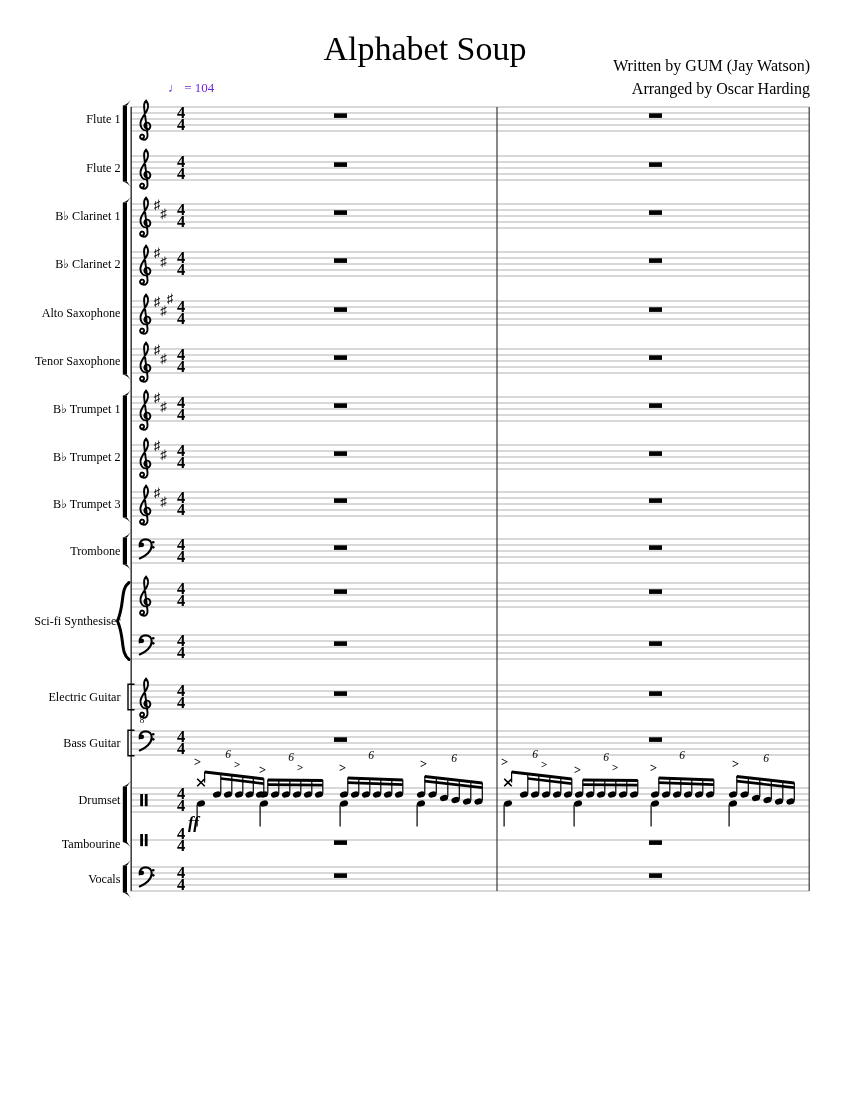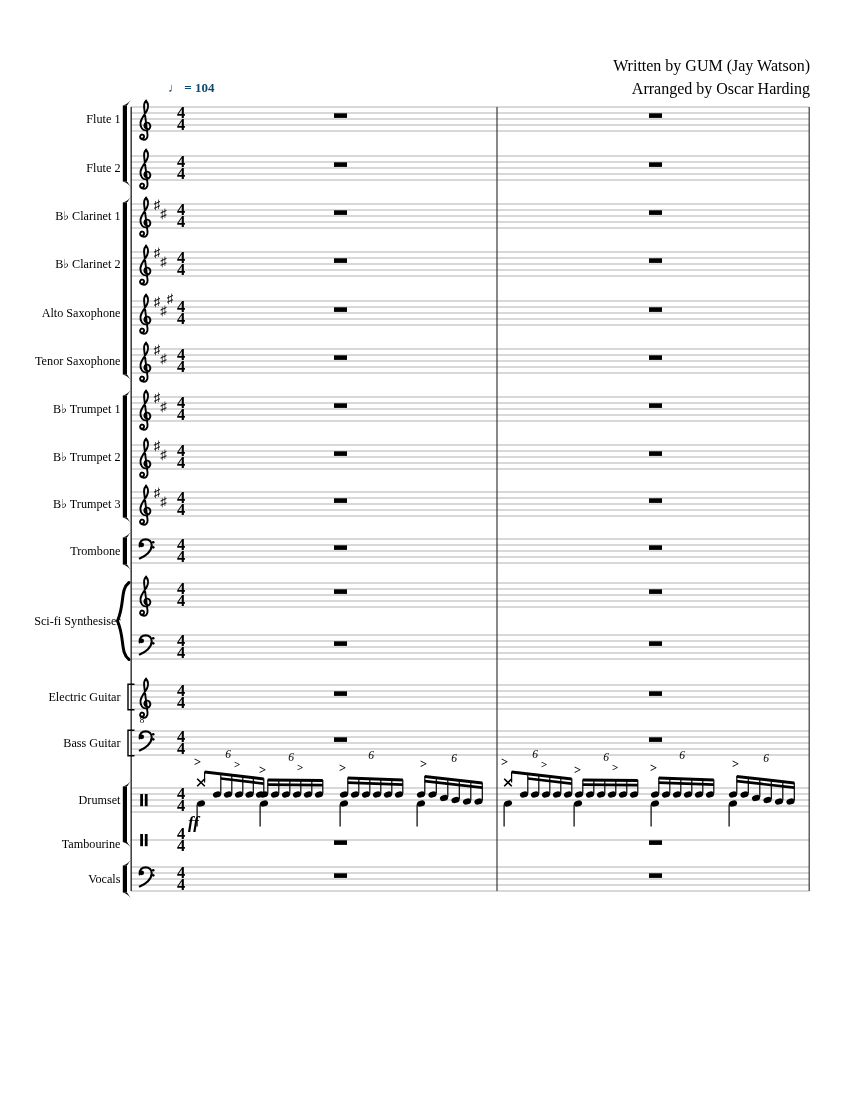--- a/index.html
+++ b/index.html
@@ -2,27 +2,28 @@
 <html><head>
 <meta charset="utf-8">
 <style>
   html,body{margin:0;padding:0;background:#e8e8e8;}
   #page{position:relative;width:850px;height:1100px;background:#ffffff;margin:0 auto;
         font-family:"Liberation Serif", serif; overflow:hidden;}
   .title{position:absolute;top:30px;left:0;width:100%;text-align:center;
          font-size:34px;color:#000;}
   .credit{position:absolute;right:40px;text-align:center;font-size:16px;color:#000;}
   .c1{top:57px;} .c2{top:80px;}
-  .tempo{position:absolute;left:168px;top:80px;font-size:13px;font-weight:bold;color:#0c4a6e;}
+  .tempo{position:absolute;left:168px;top:80px;font-size:13px;font-weight:normal;color:#6d28d9;}
   svg text{user-select:none;}
 </style>
 </head>
 <body>
 
 <div id="page">
+  <div class="title">Alphabet Soup</div>
   <div class="credit c1">Written by GUM (Jay Watson)</div>
   <div class="credit c2">Arranged by Oscar Harding</div>
   <div class="tempo"><span>♩</span> <span>= 104</span></div>
   <svg id="score" width="850" height="1100" viewBox="0 0 850 1100" style="position:absolute;left:0;top:0;">
       <line x1="130.6" y1="107" x2="809.2" y2="107" stroke="#b2b2b2" stroke-width="1.1"></line>
       <line x1="130.6" y1="113" x2="809.2" y2="113" stroke="#b2b2b2" stroke-width="1.1"></line>
       <line x1="130.6" y1="119" x2="809.2" y2="119" stroke="#b2b2b2" stroke-width="1.1"></line>
       <line x1="130.6" y1="125" x2="809.2" y2="125" stroke="#b2b2b2" stroke-width="1.1"></line>
       <line x1="130.6" y1="131" x2="809.2" y2="131" stroke="#b2b2b2" stroke-width="1.1"></line>
       <path d="M12.6,2.8 C15.5,6.6 15.9,11.6 13.7,16.1 C11.3,21.2 6.4,25.8 5.3,32.2 C4.3,39 8.6,43.4 13.3,42.7 C17.7,42 19.3,37.4 17.4,34.3 C15.5,31.2 10.8,32 10.4,35.6 C10.1,38.3 12,40.4 14.3,40.5 M12.6,2.8 C10.6,4.9 9.6,8.3 10,12 L14.5,48.6 C15,52.8 12.4,55.8 8.7,55.3 C5.5,54.9 3.9,52.1 5.1,49.9 C6.2,47.7 9.3,48 9.9,50.3 C10.4,52.3 8.9,53.9 7,53.7" fill="none" stroke="#000000" stroke-width="2.5" stroke-linecap="round" stroke-linejoin="round" transform="translate(136.5,98.5) scale(0.76,0.745)"></path>

